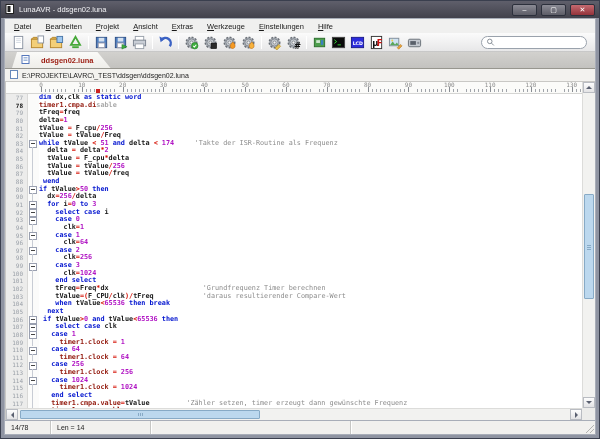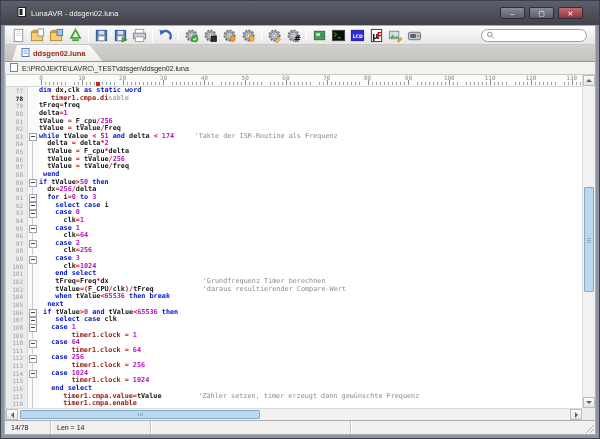--- a/index.html
+++ b/index.html
@@ -1,21 +1,21 @@
 <!DOCTYPE html>
 <html style="--kw: #0013cf; --mem: #92170b; --num: #b116c4; --op: #d6170b; --com: #8c8c8c; --ghost: #a9a9a9; --tabtext: #9b1b10; --sbthumb: #bcd8ee;"><head>
 <meta charset="utf-8">
 <style>
   html,body{margin:0;padding:0;background:#d8d8d8;}
   *{box-sizing:border-box;}
   .window{width:600px;height:439px;border:1px solid #3a3f4e;background:#8f94a2;
     display:flex;flex-direction:column;font-family:"Liberation Sans",sans-serif;overflow:hidden;}
   
-  .titlebar{height:24px;background:linear-gradient(#5f5f6b,#42424c);display:flex;align-items:center;
-    color:#f0f0f3;font-size:7.5px;padding:0 16px;gap:4px;flex:0 0 auto;}
+  .titlebar{height:17px;background:linear-gradient(#5f5f6b,#42424c);display:flex;align-items:center;
+    color:#f0f0f3;font-size:7.5px;padding:0 4px;gap:4px;flex:0 0 auto;}
   .titlebar .spacer{flex:1;}
   .winbtn{width:25px;height:12px;border:1px solid #2c303c;border-radius:2px;display:flex;
     align-items:center;justify-content:center;color:#fff;font-size:7px;line-height:1;
     background:linear-gradient(#8b8b95,#5d5d67);}
   .winbtn.close{background:linear-gradient(#c56a70,#93333b);}
   
   .chrome{flex:1;margin:0 3px 3px;background:#f0f0ef;display:flex;flex-direction:column;min-height:0;border:1px solid #a8adb8;}
   .menubar{height:14px;display:flex;align-items:center;background:#f0f0ef;font-size:7.5px;color:#1a1a1a;padding-left:2px;flex:0 0 auto;}
   .menubar .mi{padding:1px 7px;}
   .toolbar{height:19px;display:flex;align-items:center;background:linear-gradient(#fbfbfb,#e7e7e8);
@@ -24,21 +24,21 @@
   .tbtn svg{width:15px;height:15px;}
   .tsep{width:1px;height:13px;background:#c0c0c0;border-right:1px solid #ffffff;margin:0 3px;}
   .search{margin-left:auto;margin-right:4px;width:106px;height:13px;border:1px solid #9aa2ac;border-radius:7px;
     background:#fff;display:flex;align-items:center;padding:0 4px;gap:3px;}
   .search input{border:none;outline:none;width:100%;font-size:7px;padding:0;background:transparent;}
   
   .tabbar{height:17px;background:linear-gradient(#d2d1ce,#c3c2bf);display:flex;align-items:flex-end;
     border-bottom:1px solid #97968f;flex:0 0 auto;}
   .tab{margin-left:7px;height:16px;background:linear-gradient(#fafaf8,#efeeea);
     clip-path:polygon(5px 0,calc(100% - 13px) 0,100% 100%,0 100%);
-    display:flex;align-items:center;gap:3px;padding:0 17px 0 9px;font-size:7.5px;font-weight:bold;color:var(--tabtext);}
+    display:flex;align-items:center;gap:11px;padding:0 17px 0 9px;font-size:7.5px;font-weight:bold;color:var(--tabtext);}
   
   .pathbar{height:13px;background:#f3f2ef;border-bottom:1px solid #c9c8c5;display:flex;align-items:center;
     gap:4px;padding-left:5px;font-size:7px;color:#222;flex:0 0 auto;}
   
   .editor{flex:1;position:relative;background:#f97316;min-height:0;border-left:1px solid #c9c8c5;}
   .ruler{position:absolute;left:0;right:13px;top:0;height:12px;background:#fbfbf9;border-bottom:1px solid #d5d5d3;overflow:hidden;}
   .ruler .ticks{position:absolute;left:35px;right:0;bottom:1px;height:3px;
     background:repeating-linear-gradient(to right,#a0a4aa 0 .9px,transparent .9px 4.083px);}
   .ruler .ticks10{position:absolute;left:35px;right:0;bottom:1px;height:5px;
     background:repeating-linear-gradient(to right,#888c92 0 1px,transparent 1px 40.83px);}
@@ -49,21 +49,21 @@
   .row{display:flex;height:7.65px;align-items:stretch;}
   .ln{flex:0 0 21px;text-align:right;padding-right:4px;font:6px "DejaVu Sans Mono",monospace;color:#9aa0a8;line-height:7.65px;}
   .row.cur .ln{color:#111;font-weight:bold;}
   .fm{flex:0 0 12px;position:relative;}
   .fm.l::before{content:"";position:absolute;left:5px;top:0;bottom:0;width:1px;background:#c8ccd4;}
   .fm.b::before{content:"";position:absolute;left:2px;top:.5px;width:6px;height:6px;border:1px solid #9aa0b0;background:#fff;}
   .fm.b::after{content:"";position:absolute;left:4px;top:3.5px;width:4px;height:1px;background:#444;}
   .code{white-space:pre;font:bold 6.8px "DejaVu Sans Mono",monospace;line-height:7.65px;color:#151515;}
   .code .k{color:var(--kw);}
   .code .i{color:#151515;}
-  .code .m{color:var(--mem);margin-left:12px;}
+  .code .m{color:var(--mem);}
   .code .n{color:var(--num);}
   .code .o{color:var(--op);}
   .code .c{color:var(--com);font-weight:normal;}
   .code .g{color:var(--ghost);font-weight:bold;}
   
   .vscroll{position:absolute;top:0;right:0;bottom:12px;width:13px;background:#f2f2f0;border-left:1px solid #dcdcda;}
   .hscroll{position:absolute;left:0;right:13px;bottom:0;height:12px;background:#f2f2f0;border-top:1px solid #dcdcda;}
   .sbtn{position:absolute;background:linear-gradient(#fdfdfd,#e3e3e5);border:1px solid #b9bcc2;display:flex;align-items:center;justify-content:center;}
   .arrow{width:0;height:0;border:3px solid transparent;}
   .a-up{border-bottom-color:#5a6070;margin-top:-3px;}
@@ -97,20 +97,30 @@
     </span>
     <span>LunaAVR - ddsgen02.luna</span>
     <span class="spacer"></span>
     <span class="winbtn">–</span>
     <span class="winbtn">▢</span>
     <span class="winbtn close">✕</span>
   </div>
 
   <div class="chrome">
 
+    <div class="menubar" id="menubar">
+        <span class="mi"><u>D</u>atei</span>
+        <span class="mi"><u>B</u>earbeiten</span>
+        <span class="mi"><u>P</u>rojekt</span>
+        <span class="mi"><u>A</u>nsicht</span>
+        <span class="mi"><u>E</u>xtras</span>
+        <span class="mi"><u>W</u>erkzeuge</span>
+        <span class="mi"><u>E</u>instellungen</span>
+        <span class="mi"><u>H</u>ilfe</span>
+      </div>
 
     <div class="toolbar" id="toolbar">
         <span class="tbtn">
           <svg viewBox="0 0 16 16">
             <rect x="3.5" y="1.5" width="9" height="13" fill="#fff" stroke="#8a93a2"></rect>
             <path d="M5.5 4h5M5.5 6h5M5.5 8h5" stroke="#c9d2dc" stroke-width=".8"></path>
           </svg>
         </span>
         <span class="tbtn">
           <svg viewBox="0 0 16 16">

